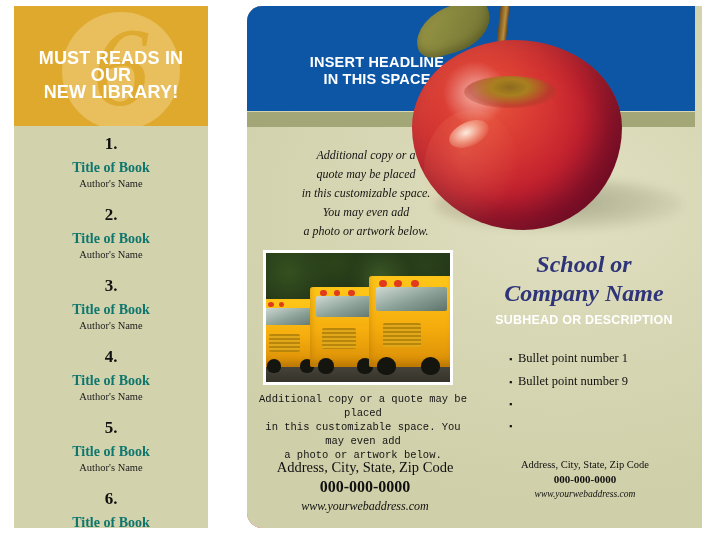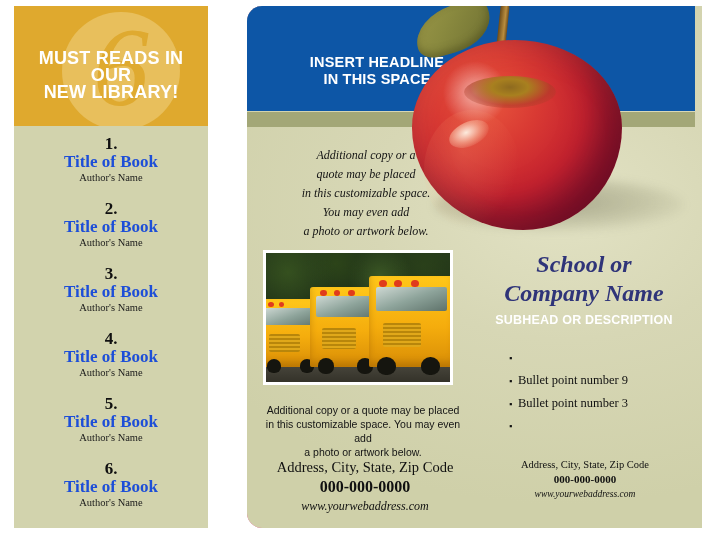--- a/index.html
+++ b/index.html
@@ -86,23 +86,24 @@
   .book-number {
     font-family: "Liberation Serif", serif;
     font-weight: bold;
     font-size: 17px;
     color: #101010;
     line-height: 19px;
   }
   .book-title {
     font-family: "Liberation Serif", serif;
     font-weight: bold;
-    font-size: 17px;
-    color: #1d4ed8;
+    font-size: 14px;
+    color: #0f766e;
     line-height: 18px;
+    margin-top: 6px;
   }
   .book-author {
     font-family: "Liberation Serif", serif;
     font-size: 10.5px;
     color: #1a1a1a;
     line-height: 14px;
   }
 
   
   #right-panel {
@@ -323,26 +324,25 @@
   #bus1 { left: -4%;  width: 36%; height: 52%; }
   #bus2 { left: 24%; width: 40%; height: 62%; }
   #bus3 { left: 56%; width: 46%; height: 70%; }
 
   #photo-caption {
     position: absolute;
     left: 10px;
     top: 386px;
     width: 212px;
     text-align: center;
-    font-family: Liberation Sans, sans-serif;
+    font-family: Liberation Mono, monospace;
     font-size: 10.5px;
     line-height: 14px;
     color: #141414;
     white-space: pre-line;
-    margin-top: 11px;
   }
 
   #contact-main {
     position: absolute;
     left: 6px;
     top: 452px;
     width: 224px;
     text-align: center;
   }
   #contact-main .addr {
@@ -561,28 +561,28 @@
     <div class="web">www.yourwebaddress.com</div>
   </div>
 
   <div id="company-name">School or
 Company Name</div>
   <div id="subhead">SUBHEAD OR DESCRIPTION</div>
 
   <div id="bullet-list">
     <div class="bullet-row">
       <span class="bullet-mark">▪</span>
+      <span class="bullet-text">Bullet point number 1</span>
     </div>
     <div class="bullet-row">
       <span class="bullet-mark">▪</span>
       <span class="bullet-text">Bullet point number 9</span>
     </div>
     <div class="bullet-row">
       <span class="bullet-mark">▪</span>
-      <span class="bullet-text">Bullet point number 3</span>
     </div>
     <div class="bullet-row">
       <span class="bullet-mark">▪</span>
     </div>
   </div>
 
   <div id="contact-secondary">
     <div class="addr">Address, City, State, Zip Code</div>
     <div class="phone">000-000-0000</div>
     <div class="web">www.yourwebaddress.com</div>

